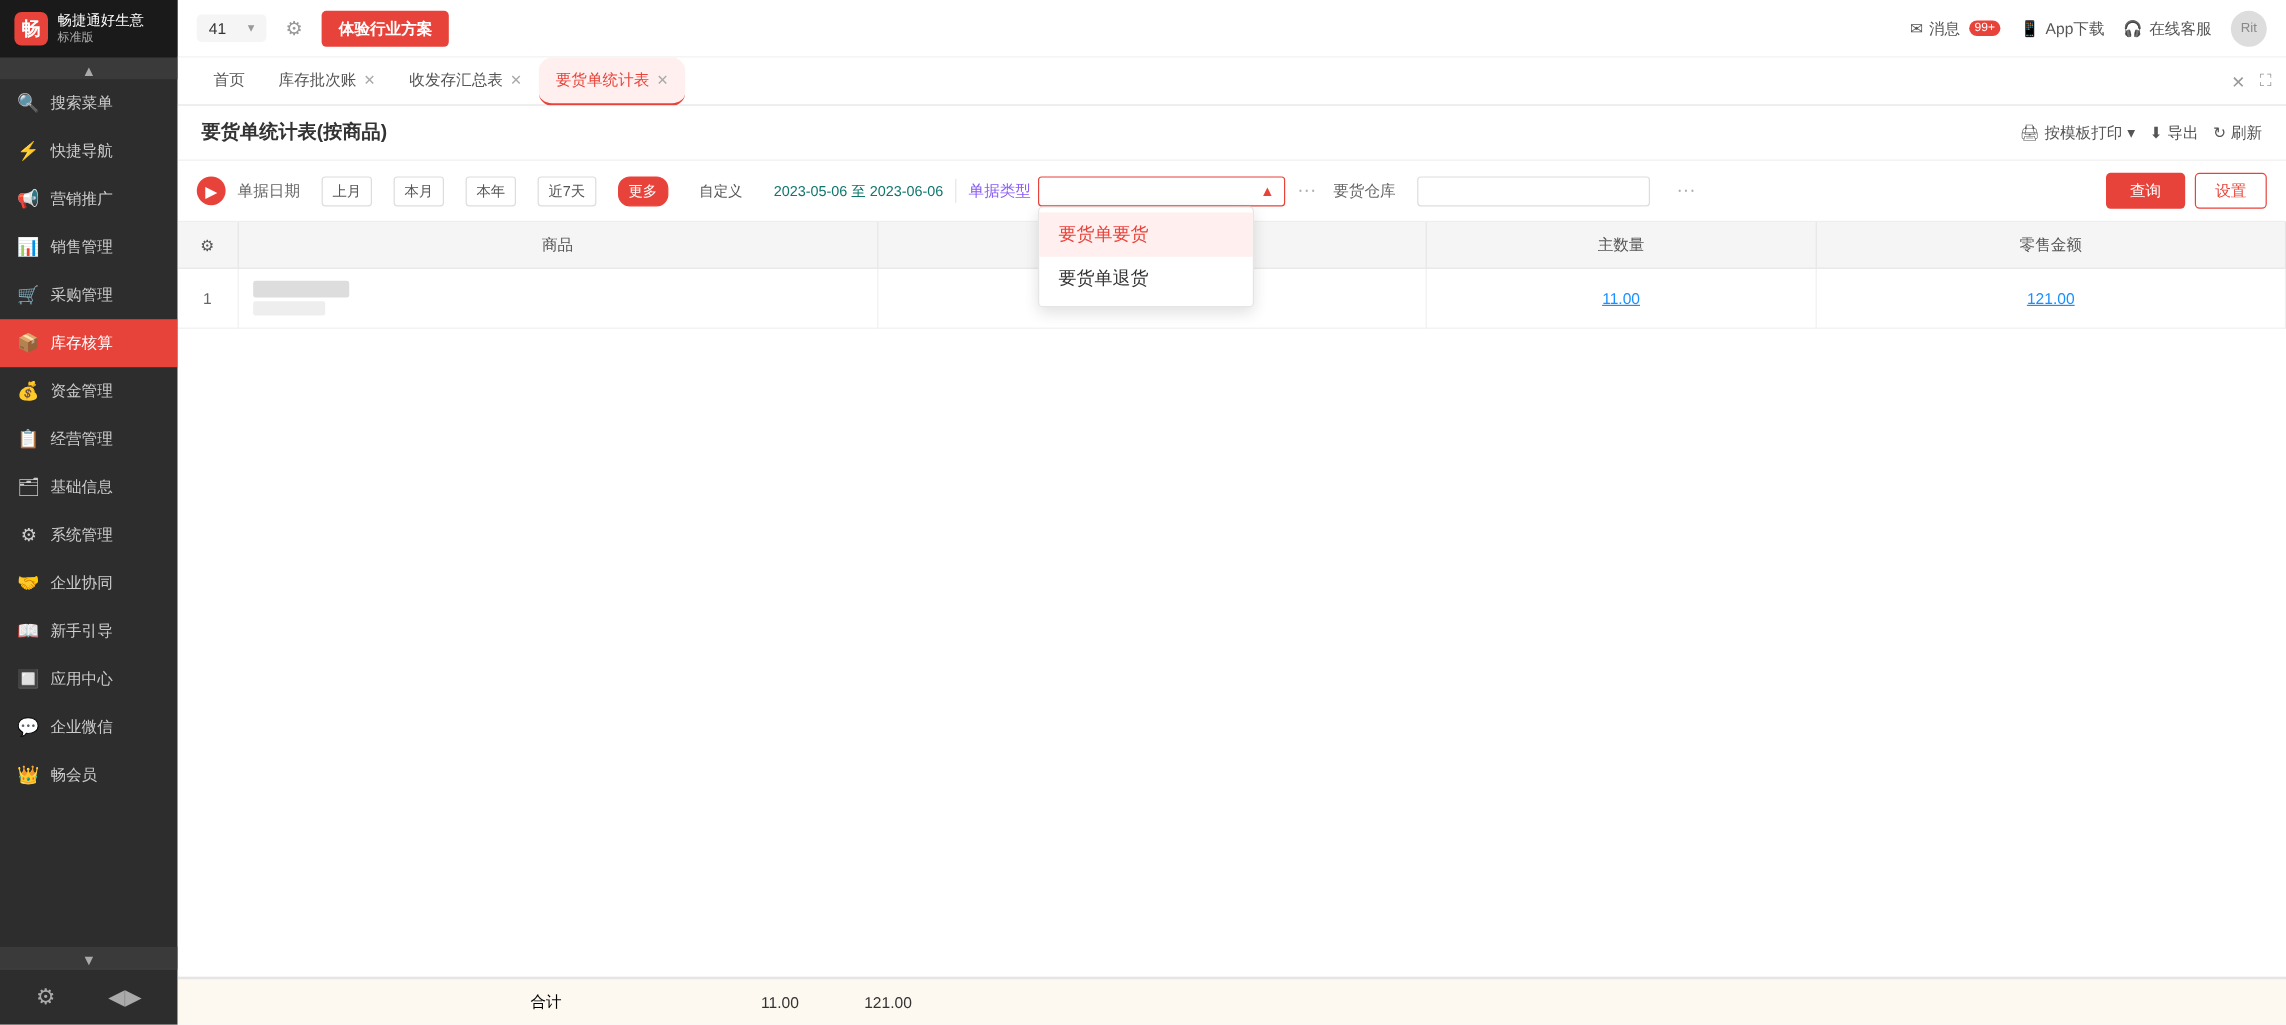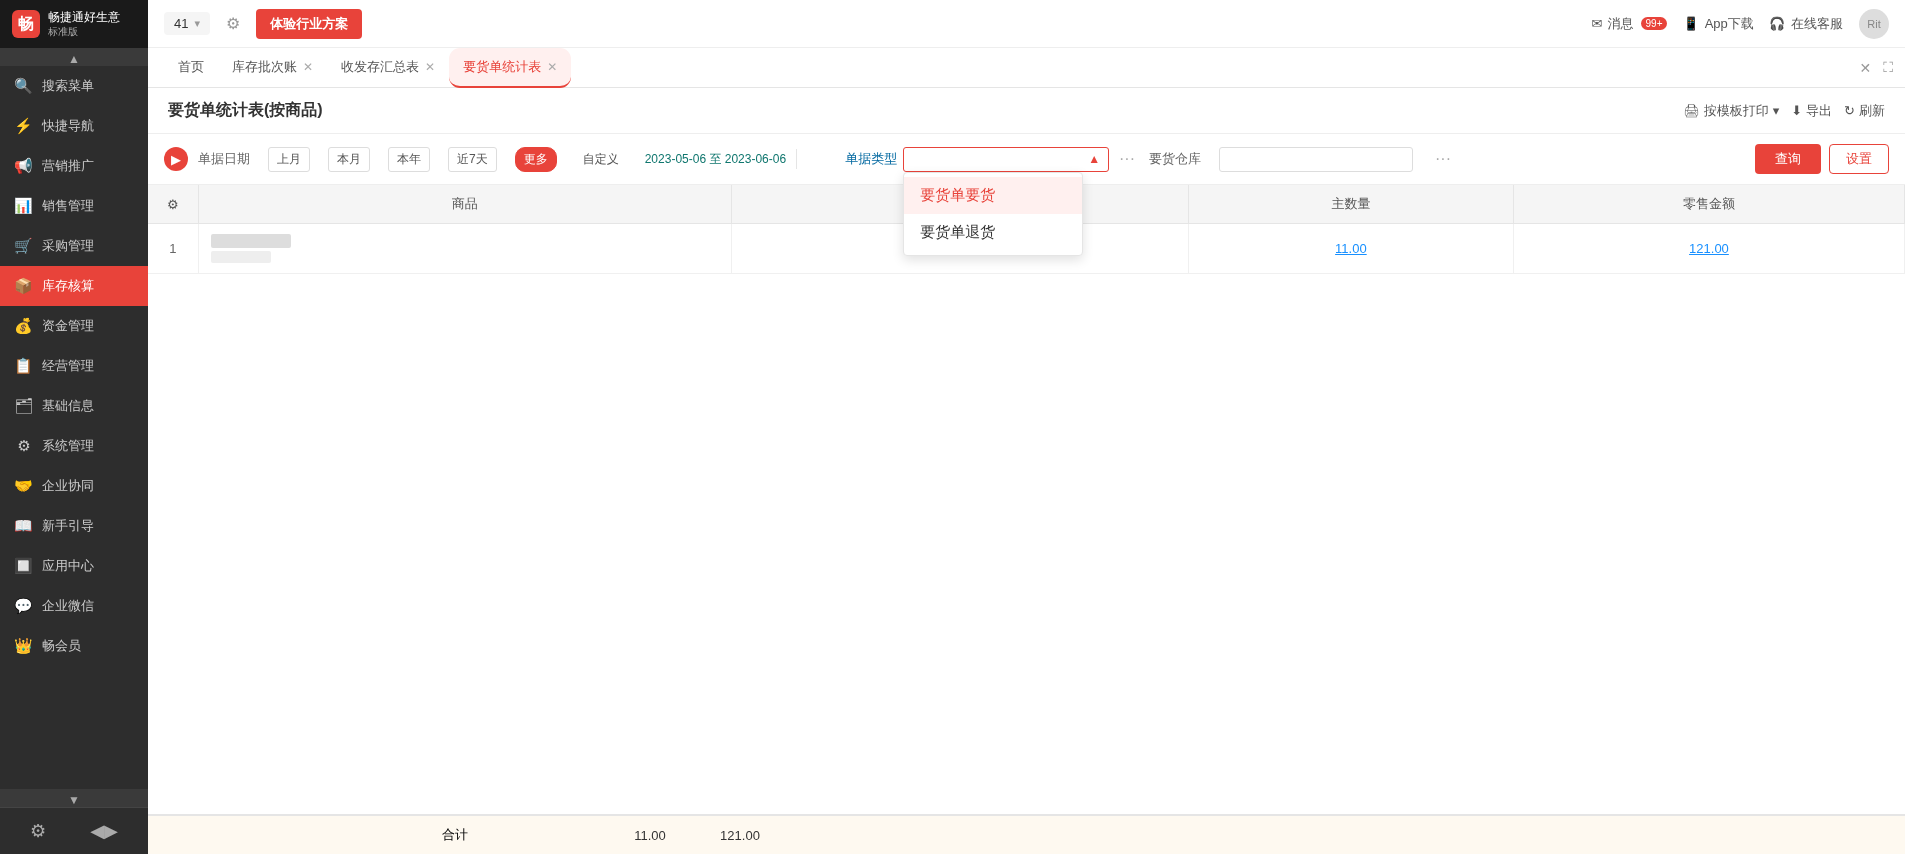--- a/index.html
+++ b/index.html
@@ -107,21 +107,21 @@
       flex-shrink: 0;
     }
     .top-header-left {
       display: flex;
       align-items: center;
       gap: 12px;
     }
     .company-selector {
       display: flex;
       align-items: center;
-      gap: 6px;
+      gap: 18px;
       background: #f5f5f5;
       border-radius: 4px;
       padding: 4px 10px;
       cursor: pointer;
       font-size: 13px;
       color: #333;
     }
     .company-selector .arrow { color: #999; font-size: 11px; }
     .settings-btn {
       color: #999;
@@ -300,21 +300,21 @@
       border-radius: 10px;
     }
     .date-btn.custom { color: #555; border: none; }
     .date-range-text { color: #0f766e; font-size: 12px; }
     .filter-divider { width: 1px; height: 20px; background: #e5e5e5; }
     .filter-select-group {
       display: flex;
       align-items: center;
       gap: 6px;
     }
-    .filter-select-label { color: #0369a1; font-size: 13px; margin-left: 38px; }
+    .filter-select-label { color: #8b5cf6; font-size: 13px; }
     .filter-select-input {
       display: flex;
       align-items: center;
       border: 1px solid #e8433a;
       border-radius: 3px;
       padding: 4px 8px;
       min-width: 200px;
       cursor: pointer;
       background: #fff;
       position: relative;

